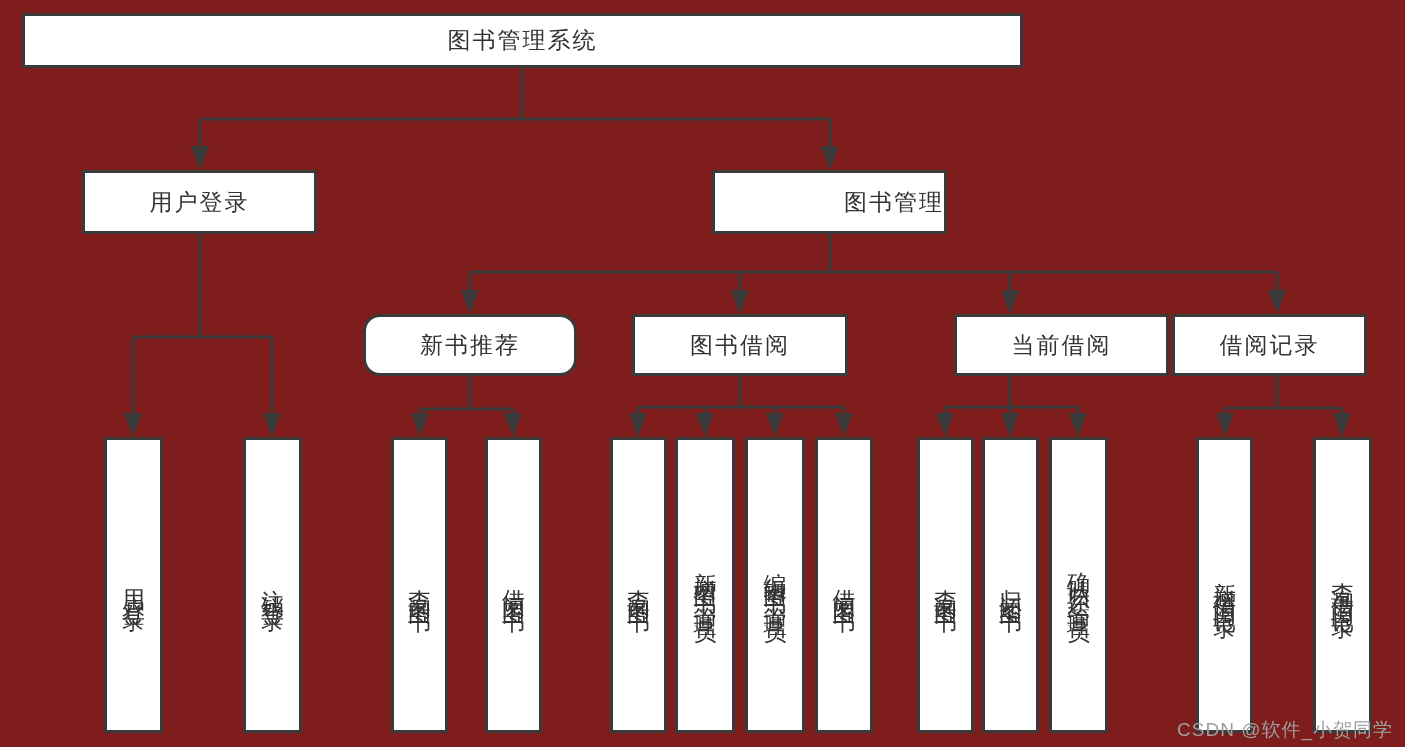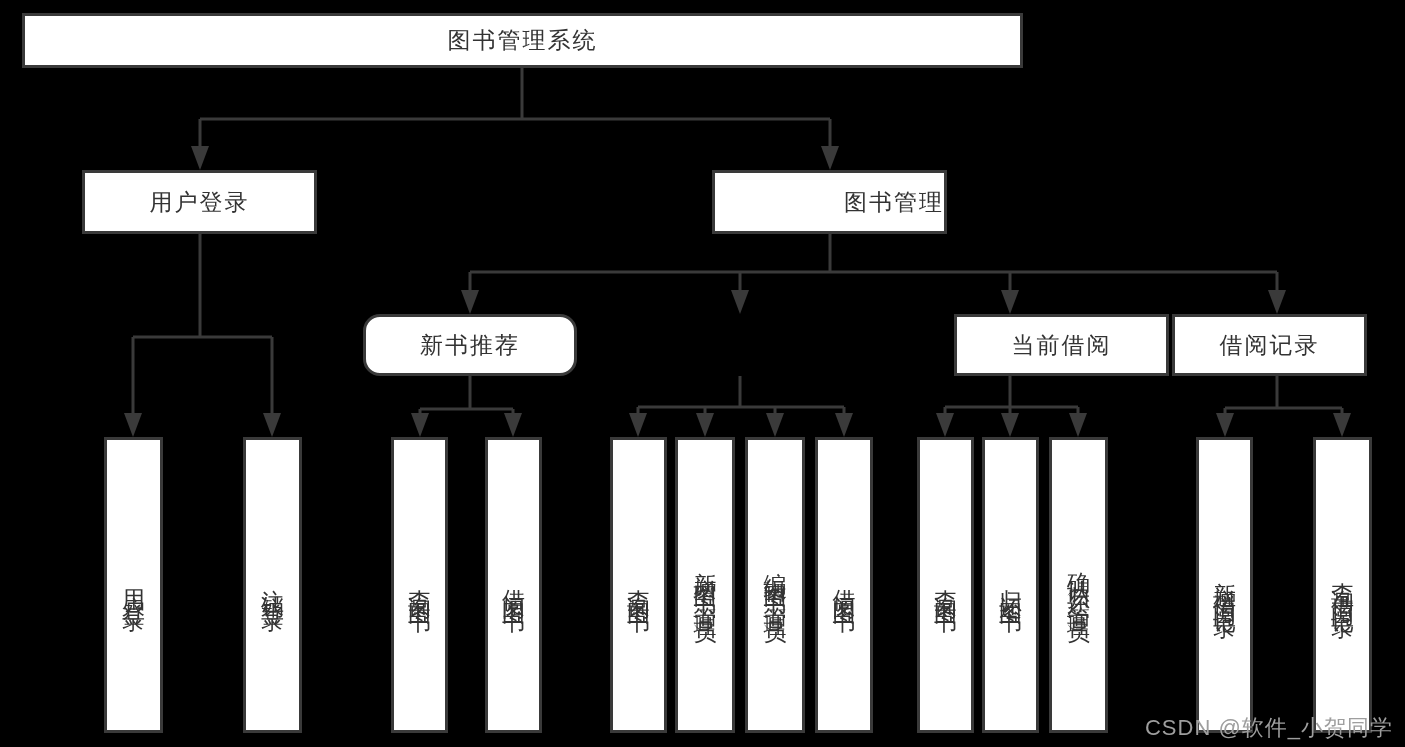--- a/index.html
+++ b/index.html
@@ -5,21 +5,21 @@
   html, body {
     margin: 0;
     padding: 0;
     background: #ffffff;
     font-family: "Liberation Sans", "DejaVu Sans", sans-serif;
   }
   #canvas {
     position: relative;
     width: 1405px;
     height: 747px;
-    background: #000000;
+    background: #7f1d1d;
     overflow: hidden;
   }
   #connectors {
     position: absolute;
     left: 0; top: 0;
     width: 1405px;
     height: 747px;
     z-index: 1;
   }
   .hbox {
@@ -75,21 +75,21 @@
   #n-leaf-bb-borrow      { left: 815px;  width: 58px; }
   #n-leaf-cb-query       { left: 917px;  width: 57px; }
   #n-leaf-cb-return      { left: 982px;  width: 57px; }
   #n-leaf-cb-confirm     { left: 1049px; width: 59px; }
   #n-leaf-br-add         { left: 1196px; width: 57px; }
   #n-leaf-br-query       { left: 1313px; width: 59px; }
   #watermark {
     position: absolute;
     right: 12px;
     bottom: 4px;
-    font-size: 22px;
+    font-size: 19px;
     color: #9e9e9e;
     letter-spacing: 1px;
     z-index: 5;
     white-space: nowrap;
   }
 </style>
 </head>
 <body>
 
 <div id="canvas">
@@ -144,20 +144,23 @@
   <div class="hbox" id="n-login">
     <span>用户登录</span>
   </div>
   <div class="hbox" id="n-manage">
     <span>图书管理</span>
   </div>
 
   <div class="hbox" id="n-recommend">
     <span>新书推荐</span>
   </div>
+  <div class="hbox" id="n-borrow">
+    <span>图书借阅</span>
+  </div>
   <div class="hbox" id="n-current">
     <span>当前借阅</span>
   </div>
   <div class="hbox" id="n-records">
     <span>借阅记录</span>
   </div>
 
   <div class="vbox" id="n-leaf-user-login">
     <span>用户登录</span>
   </div>

